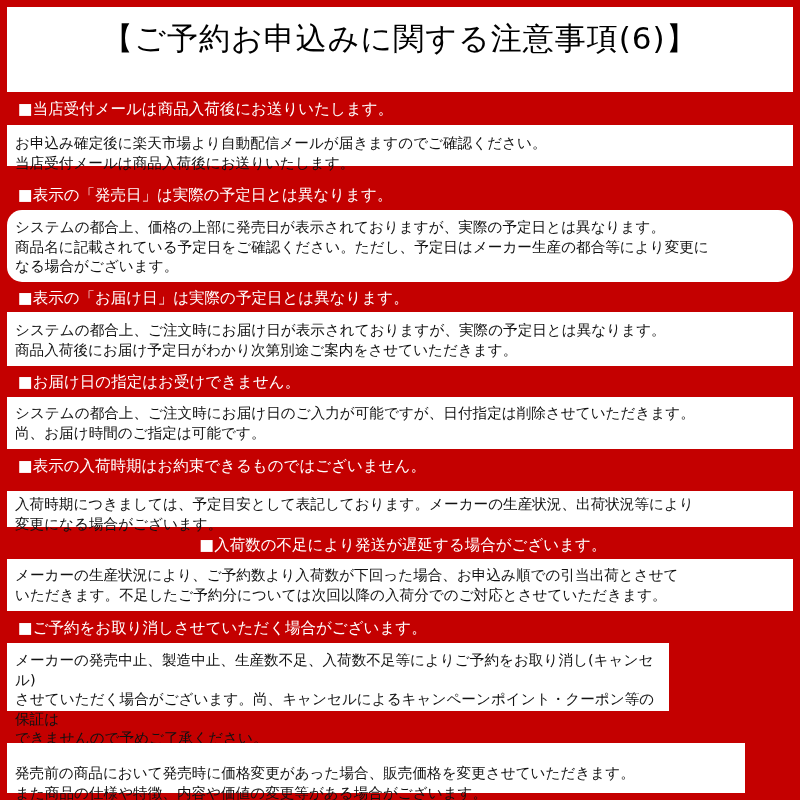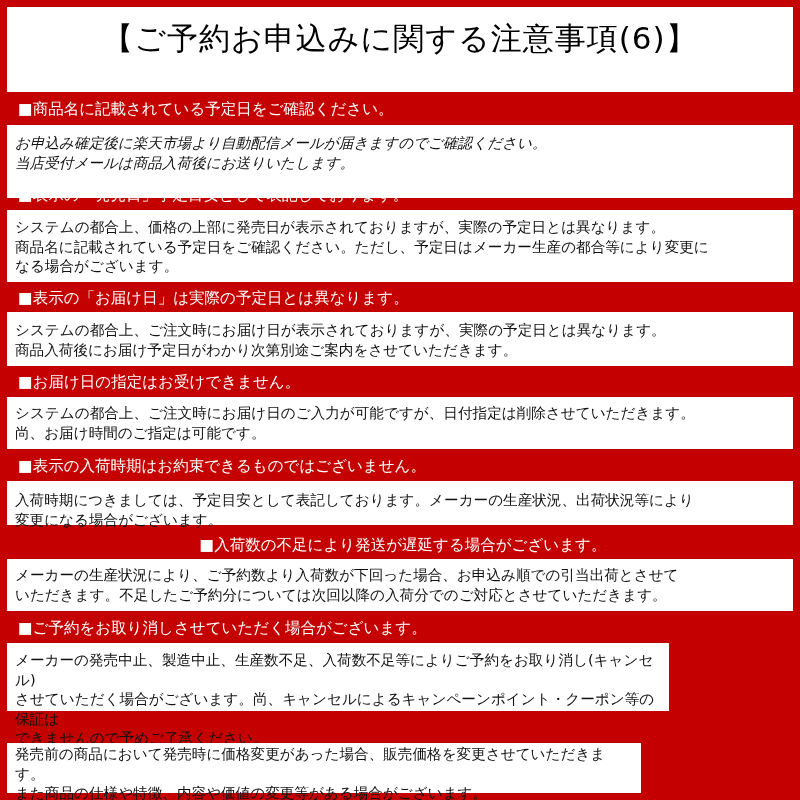--- a/index.html
+++ b/index.html
@@ -32,61 +32,61 @@
     }
     .sec-body p { margin: 0; white-space: pre-line; }
   </style>
 </head>
 <body>
 
 <div class="title-box">
   <div class="title">【ご予約お申込みに関する注意事項(6)】</div>
 </div>
 
-<div class="sec-header" style="top:97px;">■商品名に記載されている予定日をご確認ください。</div>
-<div class="sec-body" style="top:125px;height:73px;padding-top:8px;box-sizing:border-box;width:786px;font-style:italic;">
+<div class="sec-header" style="top:97px;">■当店受付メールは商品入荷後にお送りいたします。</div>
+<div class="sec-body" style="top:125px;height:41px;padding-top:8px;box-sizing:border-box;width:786px;">
   <p>お申込み確定後に楽天市場より自動配信メールが届きますのでご確認ください。
 当店受付メールは商品入荷後にお送りいたします。</p>
 </div>
 
-<div class="sec-header" style="top:183px;">■表示の「発売日」予定目安として表記しております。</div>
-<div class="sec-body" style="top:210px;height:72px;padding-top:7px;box-sizing:border-box;width:786px;">
+<div class="sec-header" style="top:183px;">■表示の「発売日」は実際の予定日とは異なります。</div>
+<div class="sec-body" style="top:210px;height:72px;padding-top:7px;box-sizing:border-box;width:786px;border-radius:15px;">
   <p>システムの都合上、価格の上部に発売日が表示されておりますが、実際の予定日とは異なります。
 商品名に記載されている予定日をご確認ください。ただし、予定日はメーカー生産の都合等により変更に
 なる場合がございます。</p>
 </div>
 
 <div class="sec-header" style="top:286px;">■表示の「お届け日」は実際の予定日とは異なります。</div>
 <div class="sec-body" style="top:312px;height:54px;padding-top:8px;box-sizing:border-box;width:786px;">
   <p>システムの都合上、ご注文時にお届け日が表示されておりますが、実際の予定日とは異なります。
 商品入荷後にお届け予定日がわかり次第別途ご案内をさせていただきます。</p>
 </div>
 
 <div class="sec-header" style="top:370px;">■お届け日の指定はお受けできません。</div>
 <div class="sec-body" style="top:397px;height:52px;padding-top:6px;box-sizing:border-box;width:786px;">
   <p>システムの都合上、ご注文時にお届け日のご入力が可能ですが、日付指定は削除させていただきます。
 尚、お届け時間のご指定は可能です。</p>
 </div>
 
 <div class="sec-header" style="top:454px;">■表示の入荷時期はお約束できるものではございません。</div>
-<div class="sec-body" style="top:481px;height:44px;padding-top:9px;box-sizing:border-box;width:786px;">
+<div class="sec-body" style="top:491px;height:36px;padding-top:3px;box-sizing:border-box;width:786px;">
   <p>入荷時期につきましては、予定目安として表記しております。メーカーの生産状況、出荷状況等により
 変更になる場合がございます。</p>
 </div>
 
 <div class="sec-header" style="top:533px;text-align:center;">■入荷数の不足により発送が遅延する場合がございます。</div>
 <div class="sec-body" style="top:559px;height:52px;padding-top:6px;box-sizing:border-box;width:786px;">
   <p>メーカーの生産状況により、ご予約数より入荷数が下回った場合、お申込み順での引当出荷とさせて
 いただきます。不足したご予約分については次回以降の入荷分でのご対応とさせていただきます。</p>
 </div>
 
 <div class="sec-header" style="top:616px;">■ご予約をお取り消しさせていただく場合がございます。</div>
 <div class="sec-body" style="top:643px;height:68px;padding-top:7px;box-sizing:border-box;width:662px;">
   <p>メーカーの発売中止、製造中止、生産数不足、入荷数不足等によりご予約をお取り消し(キャンセル)
 させていただく場合がございます。尚、キャンセルによるキャンペーンポイント・クーポン等の保証は
 できませんので予めご了承ください。</p>
 </div>
 
 <div class="sec-header" style="top:716px;margin-top:24px;">■価格、商品の仕様変更等がある場合がございます。</div>
-<div class="sec-body" style="top:743px;height:50px;padding-top:1px;box-sizing:border-box;width:634px;">
+<div class="sec-body" style="top:743px;height:50px;padding-top:20px;box-sizing:border-box;width:738px;">
   <p>発売前の商品において発売時に価格変更があった場合、販売価格を変更させていただきます。
 また商品の仕様や特徴、内容や価値の変更等がある場合がございます。</p>
 </div>
 
 </body></html>

